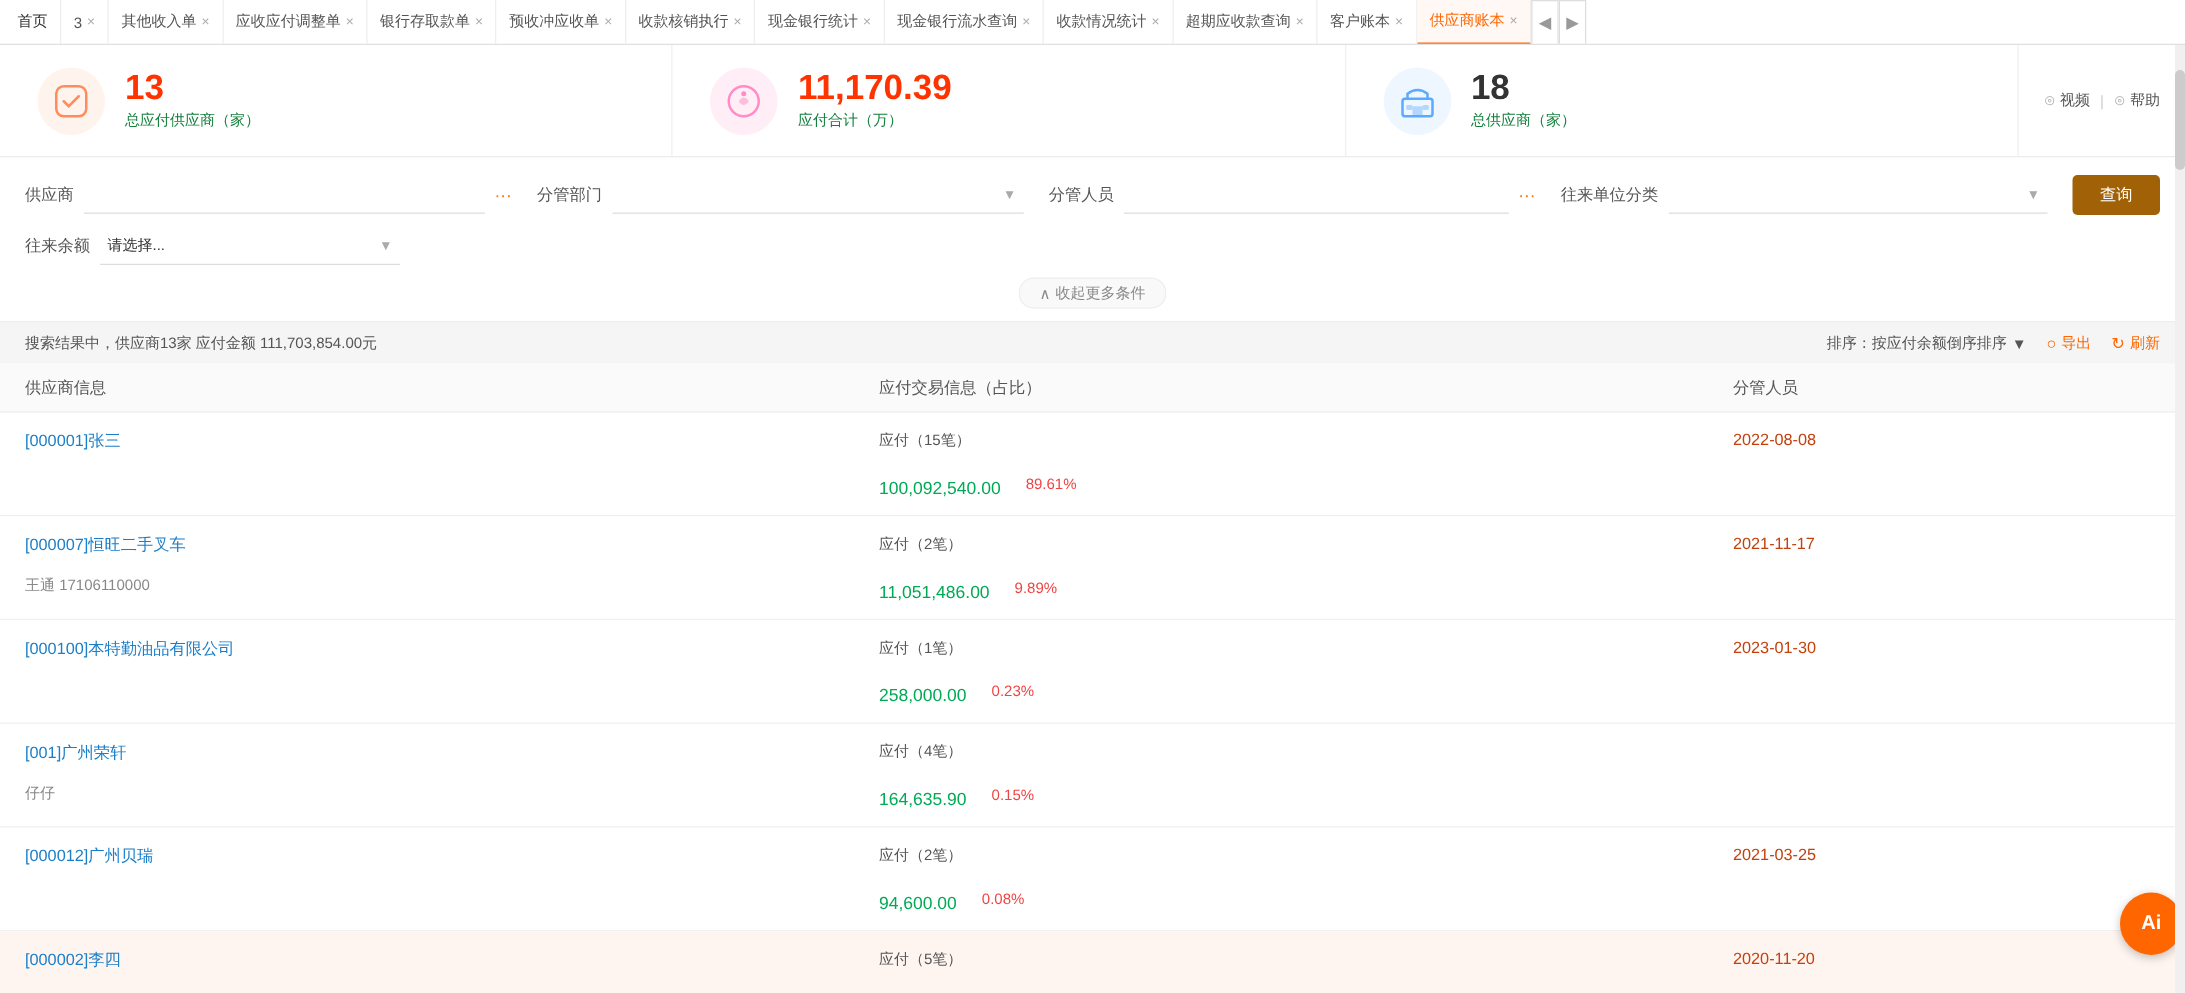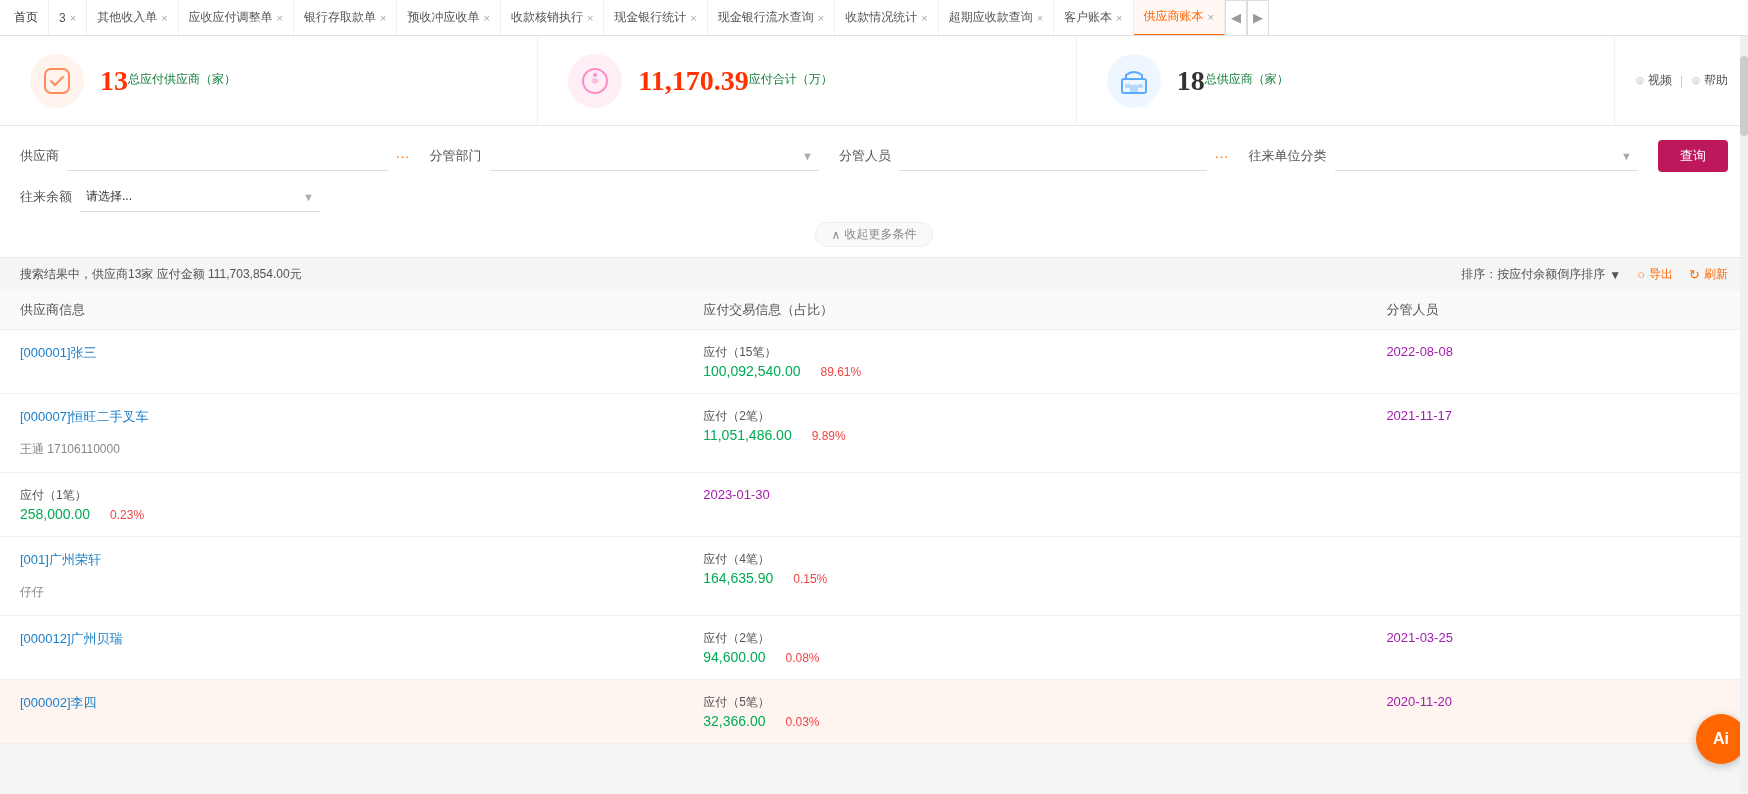--- a/index.html
+++ b/index.html
@@ -55,21 +55,21 @@
       display: flex;
       align-items: center;
       justify-content: center;
       font-size: 24px;
     }
     .stat-icon.orange { background: #fff3ee; color: #ff8c5a; }
     .stat-icon.pink { background: #ffeef5; color: #ff8cc8; }
     .stat-icon.blue { background: #eef6ff; color: #5aabff; }
     .stat-value { font-size: 28px; font-weight: bold; color: #ff3300; line-height: 1; }
     .stat-label { font-size: 12px; color: #15803d; margin-top: 4px; }
-    .stat-text-group { display: flex; flex-direction: row; font-family: Liberation Serif, serif; }
+    .stat-text-group { display: flex; flex-direction: column; }
     .top-right-links {
       display: flex;
       align-items: center;
       padding: 0 20px;
       gap: 8px;
       font-size: 12px;
       color: #666;
       white-space: nowrap;
     }
     .top-right-links span { cursor: pointer; color: #555; }
@@ -117,21 +117,21 @@
       padding: 0 6px;
       display: flex;
       align-items: center;
       justify-content: space-between;
       cursor: pointer;
       position: relative;
     }
     .filter-select-arrow { color: #aaa; font-size: 11px; }
     .filter-dots { color: #ff7700; cursor: pointer; font-size: 14px; }
     .btn-query {
-      background: #be185d;
+      background: #a16207;
       color: #fff;
       border: none;
       padding: 0 22px;
       border-radius: 4px;
       font-size: 13px;
       cursor: pointer;
       height: 32px;
       white-space: nowrap;
     }
     .collapse-bar {
@@ -192,22 +192,22 @@
       padding: 14px 20px;
       border-bottom: 1px solid #f0f0f0;
       align-items: start;
     }
     .table-row.highlighted { background: #fff5f0; }
     .supplier-name { color: #1a7ec8; cursor: pointer; font-size: 13px; text-decoration: none; }
     .supplier-sub { font-size: 12px; color: #888; margin-top: 15px; }
     .tx-label { font-size: 12px; color: #555; }
     .tx-amount { font-size: 14px; color: #00aa55; font-weight: 500; margin-top: 2px; cursor: pointer; }
     .tx-pct { font-size: 12px; color: #ef4444; margin-left: 10px; }
-    .tx-row { display: flex; align-items: flex-end; gap: 10px; }
-    .last-pay { font-size: 13px; color: #a21caf; }
+    .tx-row { display: flex; align-items: flex-start; gap: 10px; margin-top: 19px; }
+    .last-pay { font-size: 13px; color: #c2410c; }
     .scrollbar-track {
       position: fixed;
       right: 0;
       top: 36px;
       bottom: 0;
       width: 8px;
       background: #f0f0f0;
     }
     .scrollbar-thumb {
       width: 8px;
@@ -428,20 +428,23 @@
         <span class="tx-pct">9.89%</span>
       </div>
     </div>
     <div>
       <span class="last-pay">2021-11-17</span>
     </div>
   </div>
 
   <div class="table-row">
     <div>
+      <a class="supplier-name">[000100]本特勤油品有限公司</a>
+    </div>
+    <div>
       <div class="tx-label">应付（1笔）</div>
       <div class="tx-row">
         <span class="tx-amount">258,000.00</span>
         <span class="tx-pct">0.23%</span>
       </div>
     </div>
     <div>
       <span class="last-pay">2023-01-30</span>
     </div>
   </div>

